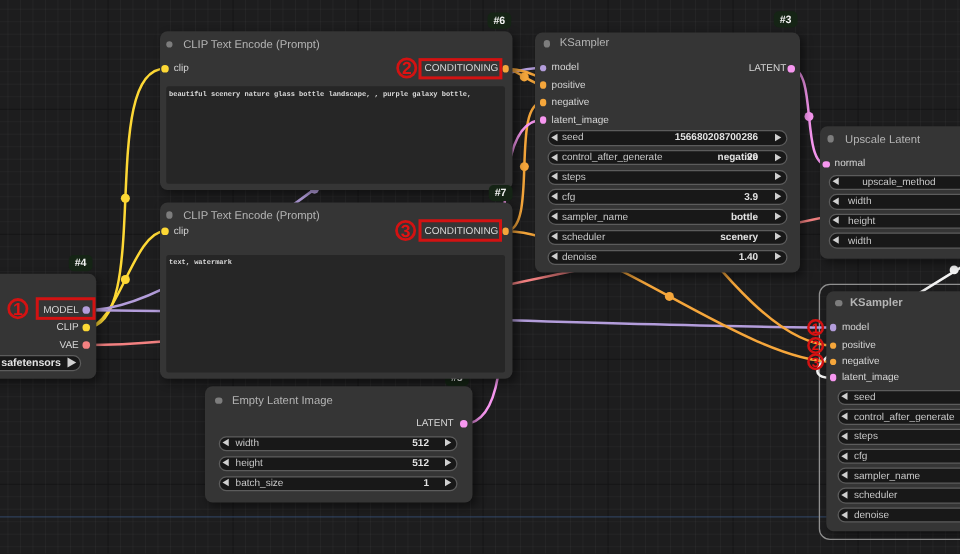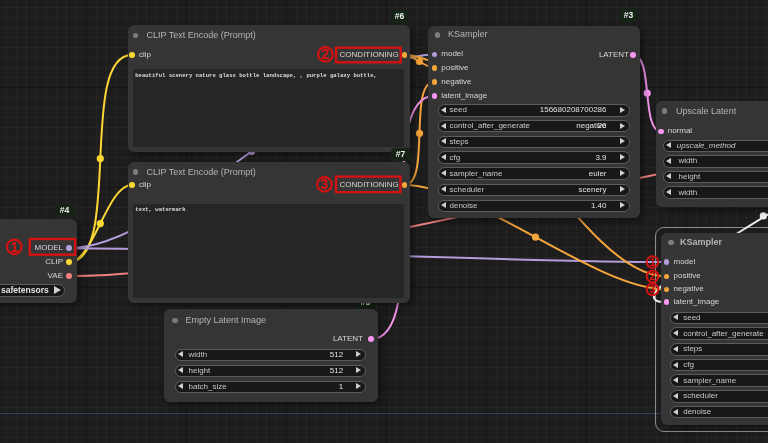--- a/index.html
+++ b/index.html
@@ -13,21 +13,21 @@
 background-size:10px 10px,10px 10px,100px 100px,100px 100px;
 background-position:6px 7px,6px 7px,86px 87px,86px 87px;}
 svg{position:absolute;left:0;top:0;}
 .node{position:absolute;background:#353535;border-radius:6px;box-shadow:3px 3px 8px rgba(0,0,0,.45);}
 .tdot{position:absolute;width:5.4px;height:5.4px;border-radius:50%;background:#7d7d7d;}
 .title{position:absolute;color:#b4b4b4;font-size:9px;white-space:nowrap;}
 .port{position:absolute;border-radius:50%;}
 .slot{position:absolute;color:#d6d6d6;font-size:8px;white-space:nowrap;}
 .w{position:absolute;background:#181818;border:1px solid #5c5c5c;border-radius:7px;box-sizing:border-box;}
 .wl{position:absolute;color:#c8c8c8;font-size:8px;white-space:nowrap;}
-.wv{position:absolute;color:#e2e2e2;font-weight:400;font-size:8px;white-space:nowrap;text-align:center;}
+.wv{position:absolute;color:#e2e2e2;font-weight:700;font-size:8px;white-space:nowrap;text-align:center;}
 .al{position:absolute;width:0;height:0;border-top:3.5px solid transparent;border-bottom:3.5px solid transparent;border-right:5.6px solid #d0d0d0;}
 .ar{position:absolute;width:0;height:0;border-top:3.5px solid transparent;border-bottom:3.5px solid transparent;border-left:5.6px solid #d0d0d0;}
 .ta{position:absolute;background:#262626;border-radius:2px;color:#dcdcdc;font-family:"Liberation Mono",monospace;font-size:5.6px;font-weight:700;padding:2.5px 2px;box-sizing:border-box;}
 .badge{position:absolute;background:#152415;color:#f2f2f2;font-size:8.5px;font-weight:700;border-radius:4px;text-align:center;}
 </style>
 </head>
 <body>
 <div id="c">
 <div style="position:absolute;left:0;top:413px;width:768px;height:1px;background:rgba(58,88,132,.6);"></div>
 <div style="position:absolute;left:654.8px;top:227.3px;width:170px;height:204.4px;border:1.2px solid #8f8f8f;border-radius:9px;box-sizing:border-box;"></div>
@@ -141,41 +141,41 @@
 <div class="wv" style="right:33.5px;top:95px;line-height:10px;">20</div>
 <div class="ar" style="left:191.6px;top:112.3px;"></div>
 <div class="w" style="left:9.5px;top:125.3px;width:192.0px;height:12.5px;"></div>
 <div class="al" style="left:12.9px;top:128.1px;"></div>
 <div class="wl" style="left:21.5px;top:126.6px;line-height:10px;">cfg</div>
 <div class="wv" style="right:33.5px;top:126.6px;line-height:10px;">3.9</div>
 <div class="ar" style="left:191.6px;top:128.1px;"></div>
 <div class="w" style="left:9.5px;top:141.4px;width:192.0px;height:12.5px;"></div>
 <div class="al" style="left:12.9px;top:144.2px;"></div>
 <div class="wl" style="left:21.5px;top:142.7px;line-height:10px;">sampler_name</div>
-<div class="wv" style="right:33.5px;top:142.7px;line-height:10px;">euler</div>
+<div class="wv" style="right:33.5px;top:142.7px;line-height:10px;">bottle</div>
 <div class="ar" style="left:191.6px;top:144.2px;"></div>
 <div class="w" style="left:9.5px;top:157.6px;width:192.0px;height:12.5px;"></div>
 <div class="al" style="left:12.9px;top:160.3px;"></div>
 <div class="wl" style="left:21.5px;top:158.8px;line-height:10px;">scheduler</div>
 <div class="wv" style="right:33.5px;top:158.8px;line-height:10px;">scenery</div>
 <div class="ar" style="left:191.6px;top:160.3px;"></div>
 <div class="w" style="left:9.5px;top:173.7px;width:192.0px;height:12.5px;"></div>
 <div class="al" style="left:12.9px;top:176.4px;"></div>
 <div class="wl" style="left:21.5px;top:174.9px;line-height:10px;">denoise</div>
 <div class="wv" style="right:33.5px;top:174.9px;line-height:10px;">1.40</div>
 <div class="ar" style="left:191.6px;top:176.4px;"></div>
 </div>
 <div class="node" style="left:655.8px;top:101.2px;width:160px;height:105.8px;">
 <div class="tdot" style="left:6.1px;top:7.2px;"></div>
 <div class="title" style="left:20.3px;top:4.4px;line-height:11px;">Upscale Latent</div>
 <div class="port" style="left:2.4px;top:27.4px;width:5.8px;height:5.8px;background:#f797f0;"></div>
 <div class="slot" style="left:11.9px;top:25.3px;line-height:10px;">normal</div>
 <div class="w" style="left:7.3px;top:38.4px;width:150.0px;height:12.5px;"></div>
 <div class="al" style="left:10.7px;top:41.1px;"></div>
-<div class="wl" style="left:21px;top:39.6px;line-height:10px;font-style:italic;">upscale_method</div>
+<div class="wl" style="left:34px;top:39.6px;line-height:10px;">upscale_method</div>
 <div class="w" style="left:7.3px;top:54.0px;width:150.0px;height:12.5px;"></div>
 <div class="al" style="left:10.7px;top:56.7px;"></div>
 <div class="wl" style="left:22.7px;top:55.2px;line-height:10px;">width</div>
 <div class="w" style="left:7.3px;top:69.5px;width:150.0px;height:12.5px;"></div>
 <div class="al" style="left:10.7px;top:72.3px;"></div>
 <div class="wl" style="left:22.7px;top:70.8px;line-height:10px;">height</div>
 <div class="w" style="left:7.3px;top:85.1px;width:150.0px;height:12.5px;"></div>
 <div class="al" style="left:10.7px;top:87.9px;"></div>
 <div class="wl" style="left:22.7px;top:86.4px;line-height:10px;">width</div>
 </div>

